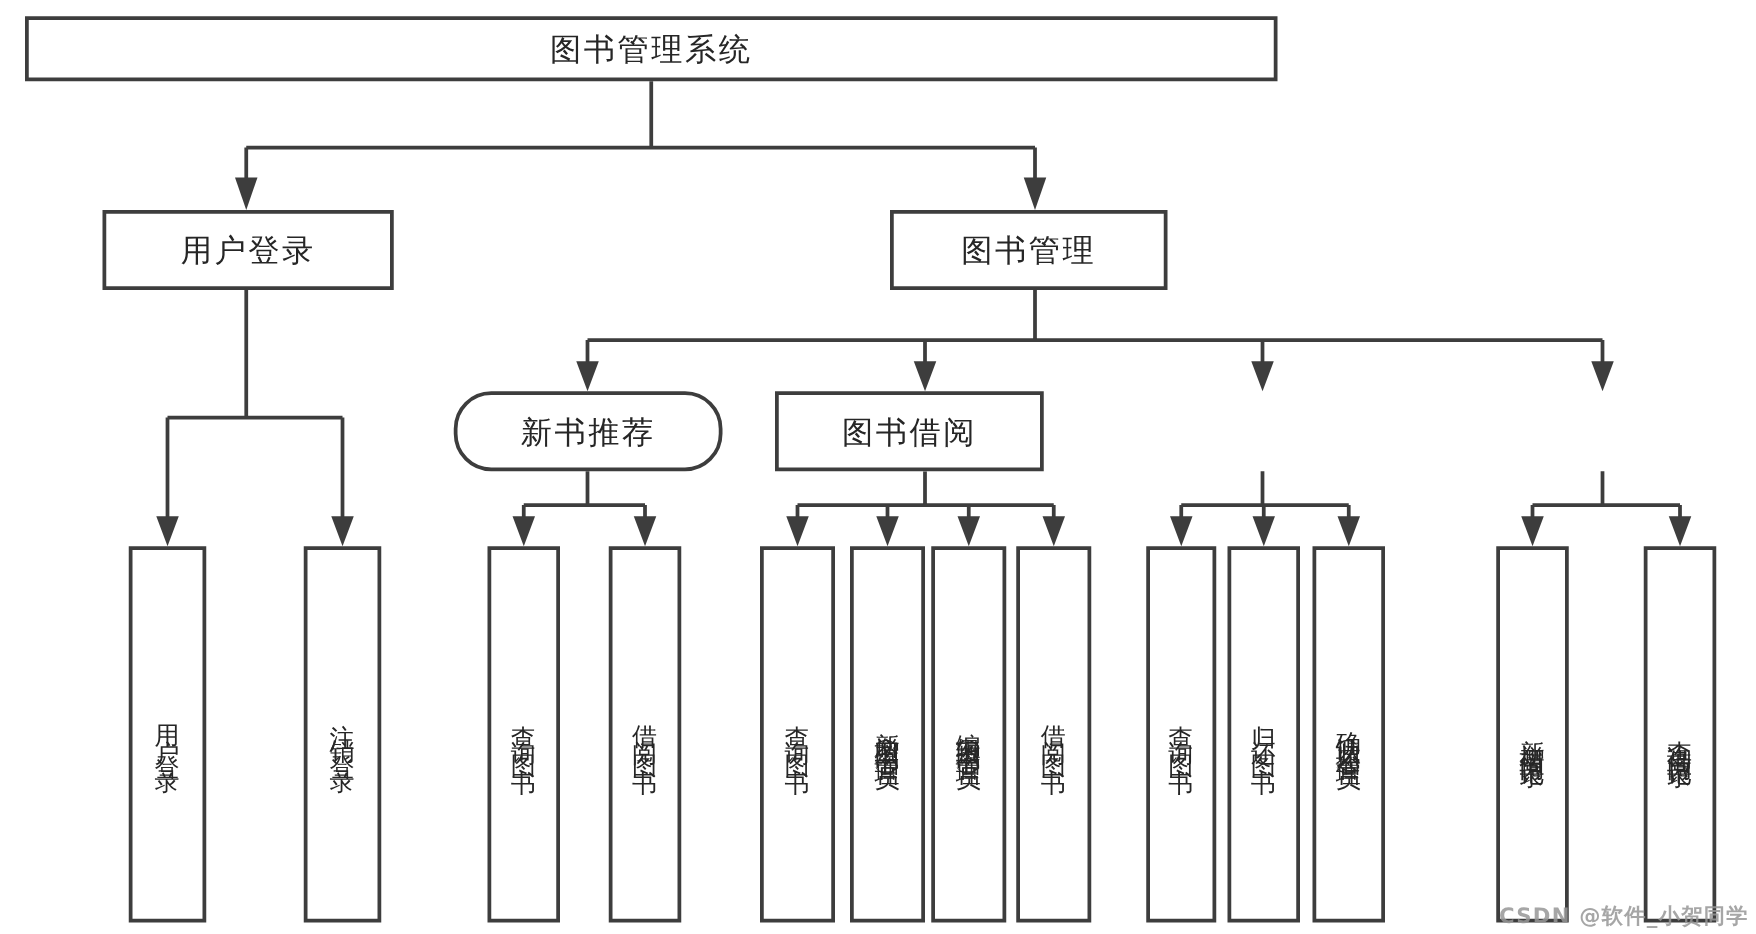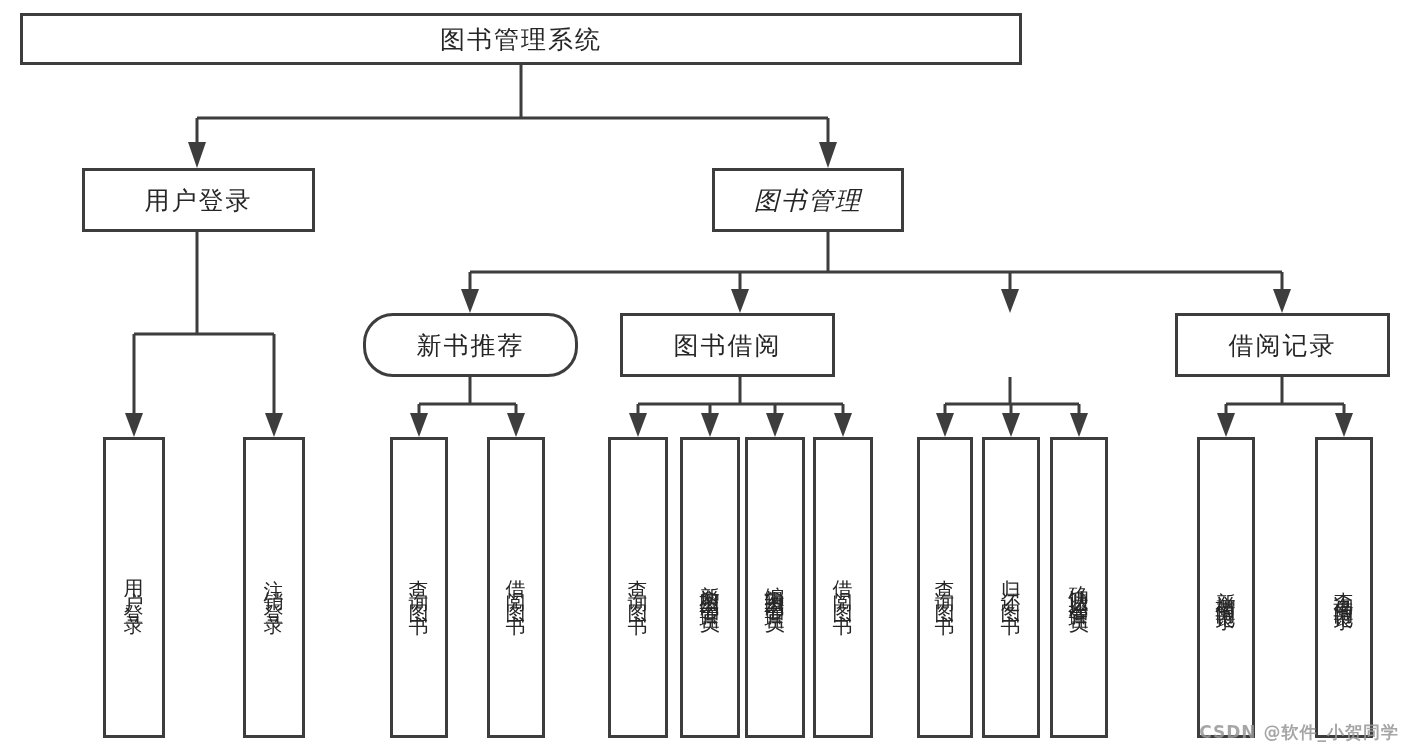--- a/index.html
+++ b/index.html
@@ -104,32 +104,29 @@
     </g>
   </svg>
 
   <div class="box h-box" style="left:20px;top:13px;width:1002px;height:52px;">
     <span>图书管理系统</span>
   </div>
 
   <div class="box h-box" style="left:82px;top:168px;width:233px;height:64px;">
     <span>用户登录</span>
   </div>
-  <div class="box h-box" style="left:712px;top:168px;width:192px;height:64px;font-style:italic;">
+  <div class="box h-box" style="left:712px;top:168px;width:222px;height:64px;">
     <span>图书管理</span>
   </div>
 
   <div class="box h-box" style="left:363px;top:313px;width:215px;height:64px;border-radius:30px;">
     <span>新书推荐</span>
   </div>
   <div class="box h-box" style="left:620px;top:313px;width:215px;height:64px;text-align:right;">
     <span>图书借阅</span>
-  </div>
-  <div class="box h-box" style="left:1175px;top:313px;width:215px;height:64px;">
-    <span>借阅记录</span>
   </div>
 
   <div class="box v-box" style="left:103px;top:437px;width:62px;height:301px;">
     <span class="v-label" style="letter-spacing: 12px;">用户登录</span>
   </div>
   <div class="box v-box" style="left:243px;top:437px;width:62px;height:301px;">
     <span class="v-label" style="letter-spacing: 12px;">注销登录</span>
   </div>
 
   <div class="box v-box" style="left:390px;top:437px;width:58px;height:301px;">

